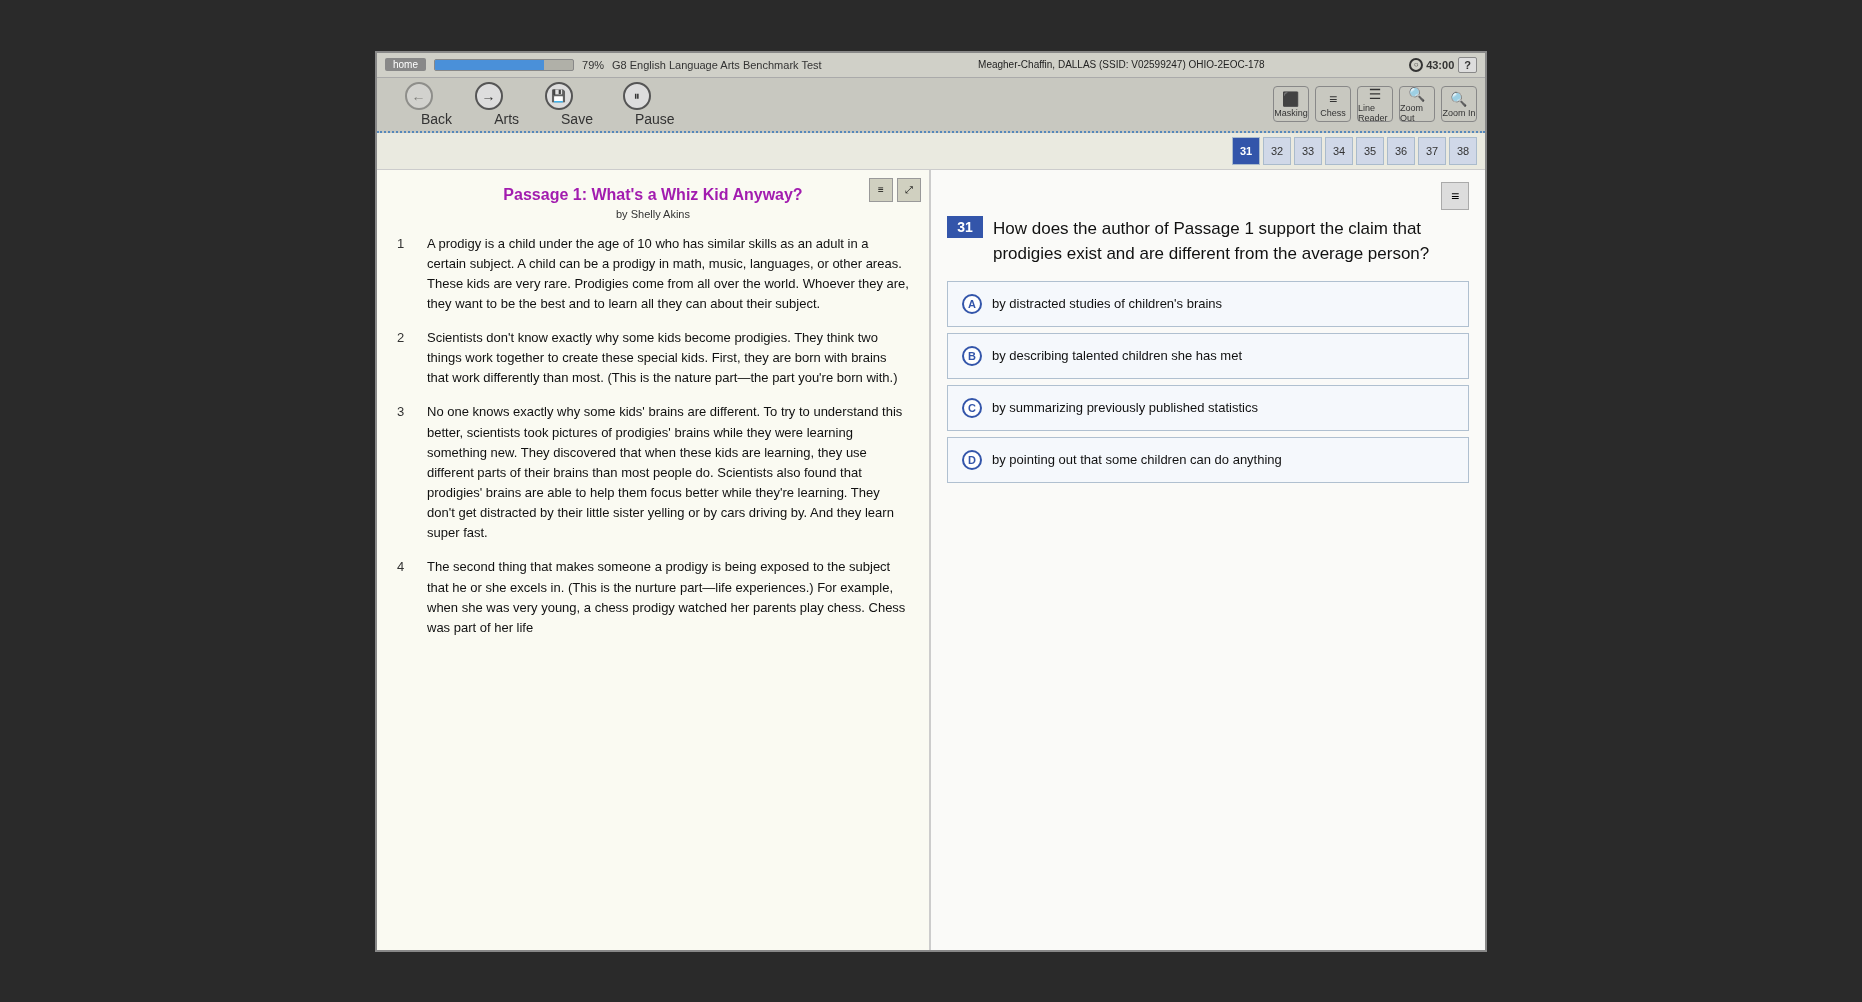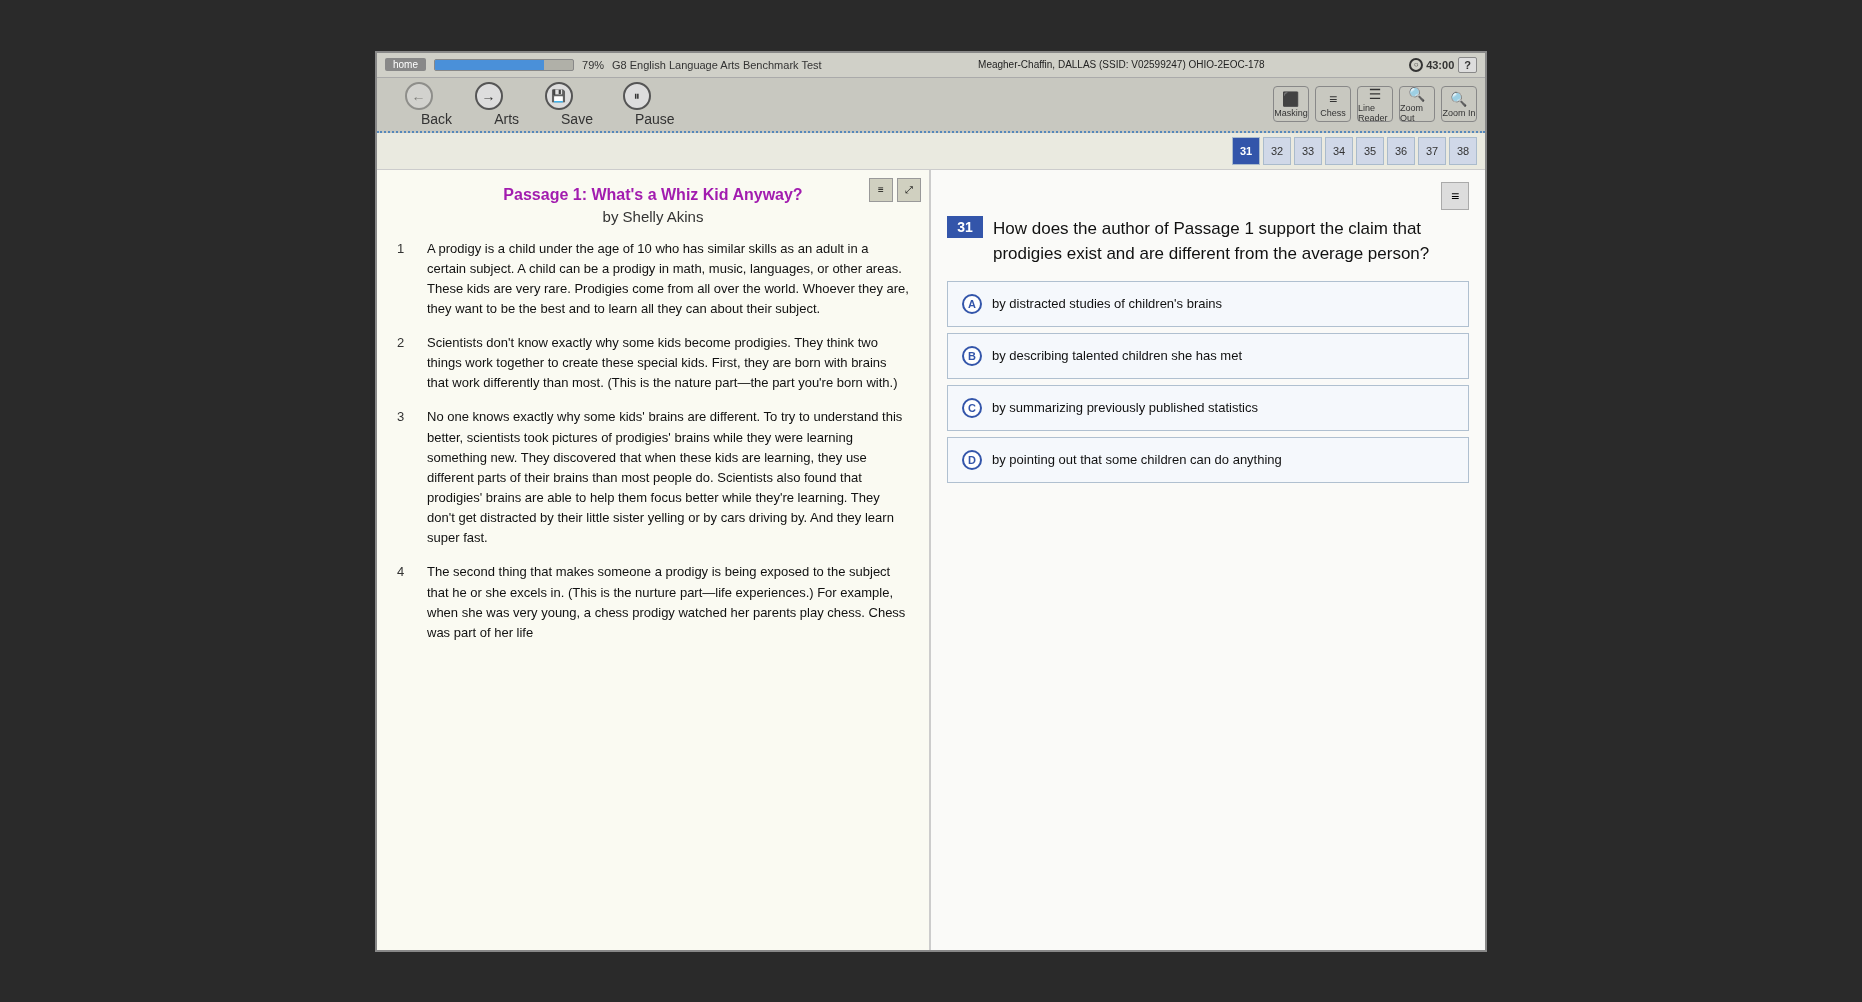--- a/index.html
+++ b/index.html
@@ -184,21 +184,21 @@
     }
     .passage-title {
       text-align: center;
       font-size: 16px;
       font-weight: bold;
       margin-bottom: 4px;
       color: #a21caf;
     }
     .passage-author {
       text-align: center;
-      font-size: 15px;
+      font-size: 11px;
       color: #333;
       margin-bottom: 14px;
     }
     .paragraph {
       display: flex;
       gap: 12px;
       margin-bottom: 14px;
       font-size: 13px;
       line-height: 1.55;
       color: #111;

